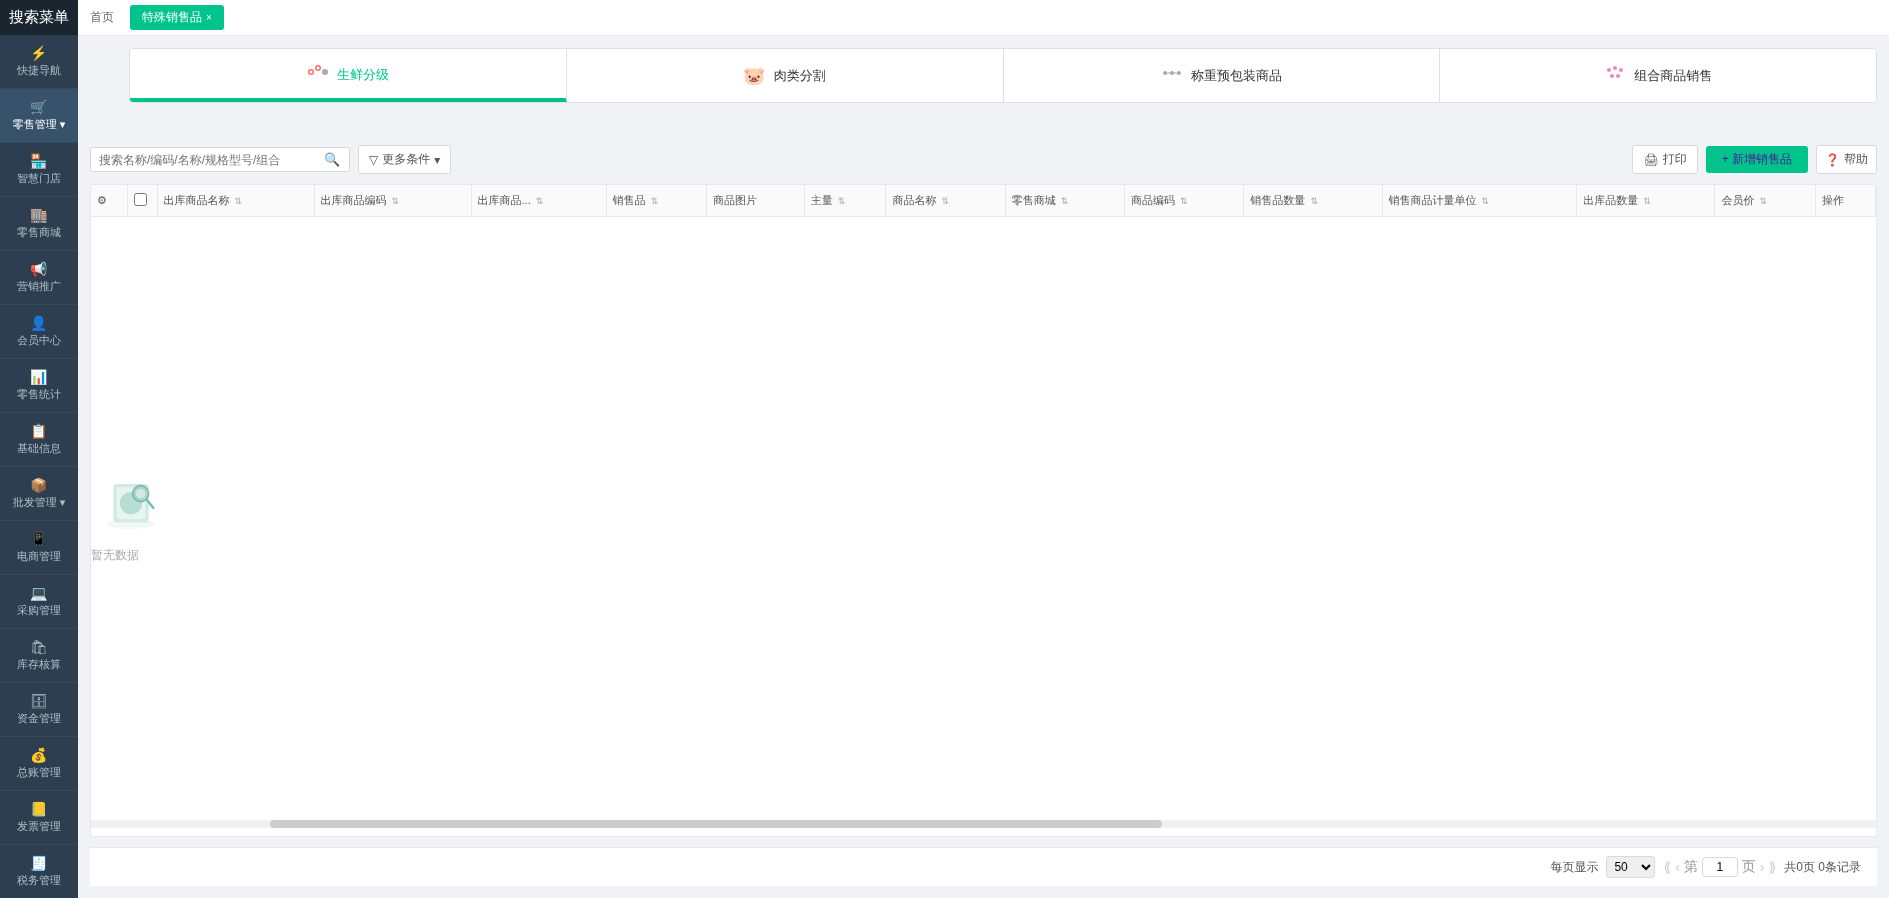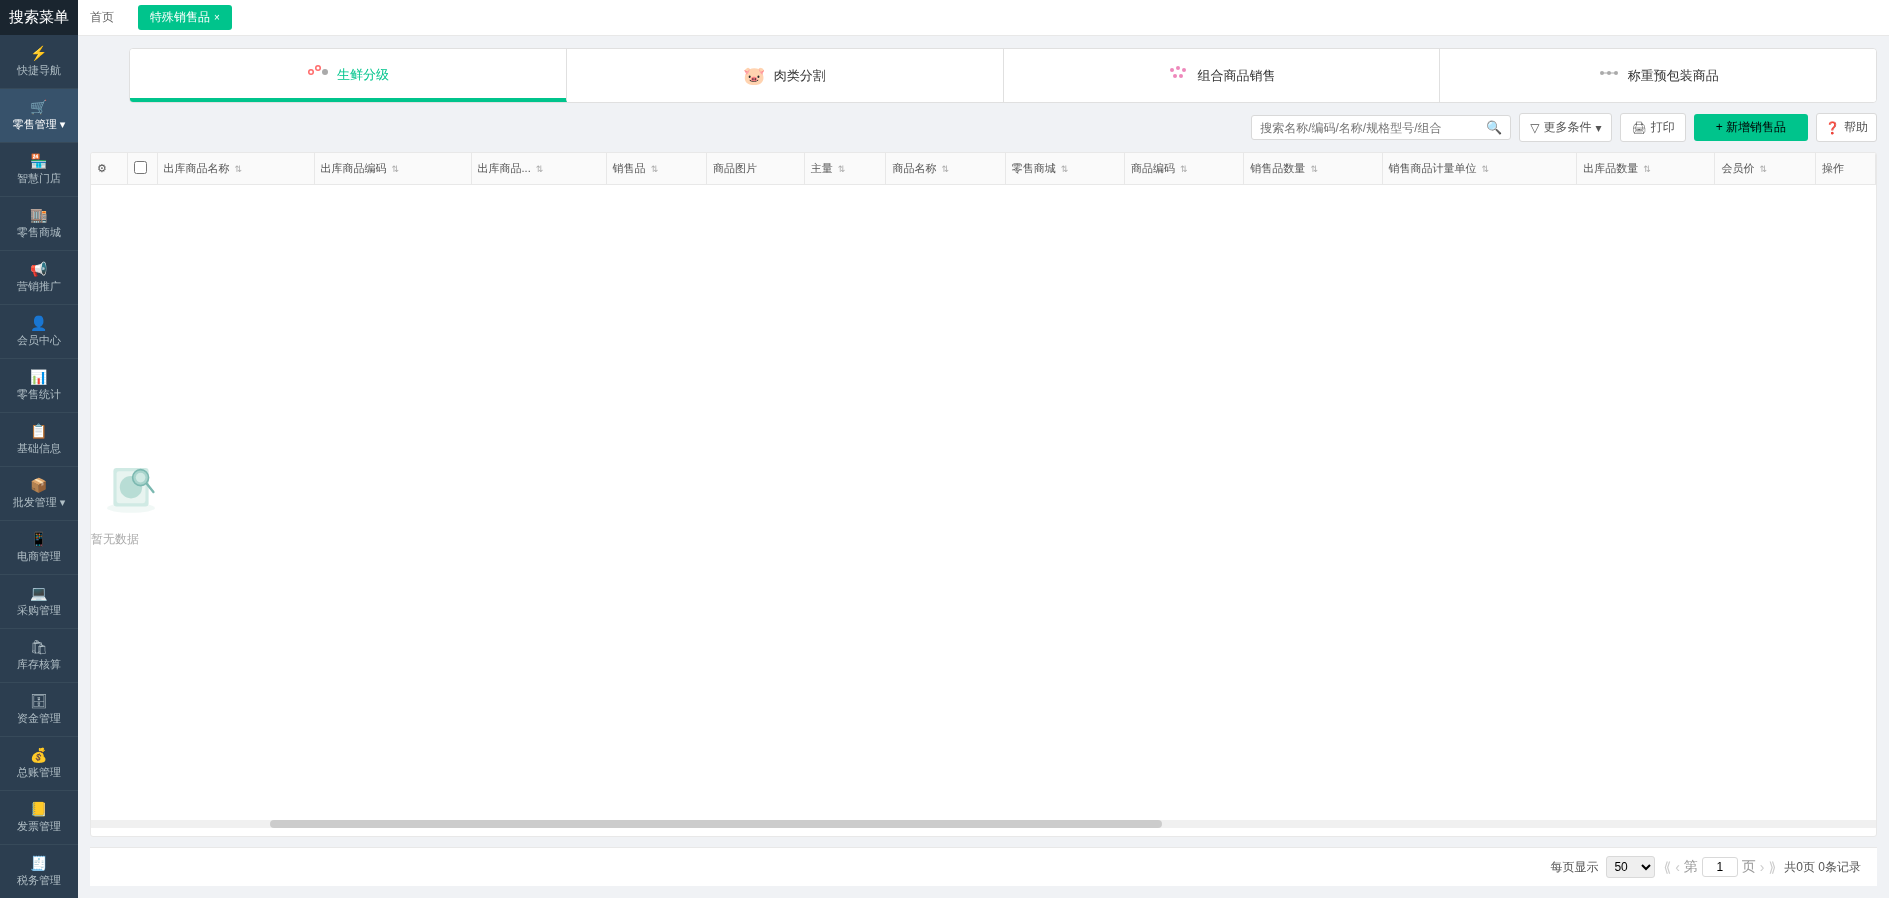--- a/index.html
+++ b/index.html
@@ -53,21 +53,21 @@
     }
 
     
     .topbar {
       background: #fff;
       border-bottom: 1px solid #e8e8e8;
       padding: 0 12px;
       height: 36px;
       display: flex;
       align-items: center;
-      gap: 24px;
+      gap: 16px;
     }
     .topbar-home {
       color: #666;
       font-size: 12px;
       cursor: pointer;
     }
     .topbar-tab {
       background: #00c48c;
       color: #fff;
       padding: 4px 12px;
@@ -119,22 +119,23 @@
       border-bottom: 2px solid #00c48c;
       color: #00c48c;
     }
     .category-tab.active { box-shadow: inset 0 -2px 0 #00c48c; }
     .category-tab .tab-icon { font-size: 18px; }
 
     
     .toolbar {
       display: flex;
       align-items: center;
-      justify-content: flex-end;
+      justify-content: space-between;
       gap: 8px;
+      margin-top: 32px;
     }
     .toolbar-left { display: flex; align-items: center; gap: 8px; }
     .toolbar-right { display: flex; align-items: center; gap: 8px; }
 
     .search-box {
       display: flex;
       align-items: center;
       border: 1px solid #d9d9d9;
       border-radius: 3px;
       padding: 4px 8px;
@@ -175,27 +176,27 @@
       background: #fff;
       cursor: pointer;
       font-size: 12px;
       color: #555;
     }
 
     .add-btn {
       display: flex;
       align-items: center;
       gap: 4px;
-      padding: 5px 22px;
+      padding: 5px 16px;
       border: none;
       border-radius: 3px;
       background: #00c48c;
       cursor: pointer;
       font-size: 12px;
-      color: #000000;
+      color: #4c1d95;
     }
 
     .help-btn {
       display: flex;
       align-items: center;
       gap: 4px;
       padding: 5px 8px;
       border: 1px solid #d9d9d9;
       border-radius: 3px;
       background: #fff;
@@ -409,40 +410,40 @@
         </span>
         <span>生鲜分级</span>
       </div>
       <div class="category-tab">
         <span class="tab-icon">🐷</span>
         <span>肉类分割</span>
       </div>
       <div class="category-tab">
         <span class="tab-icon">
           <svg width="22" height="18" viewBox="0 0 22 18">
+            <circle cx="4" cy="9" r="2" fill="#aaa"></circle>
+            <circle cx="11" cy="9" r="2" fill="#aaa"></circle>
+            <circle cx="18" cy="9" r="2" fill="#aaa"></circle>
+            <line x1="4" y1="9" x2="11" y2="9" stroke="#aaa" stroke-width="1"></line>
+            <line x1="11" y1="9" x2="18" y2="9" stroke="#aaa" stroke-width="1"></line>
+          </svg>
+        </span>
+        <span>称重预包装商品</span>
+      </div>
+      <div class="category-tab">
+        <span class="tab-icon">
+          <svg width="22" height="18" viewBox="0 0 22 18">
             <circle cx="5" cy="6" r="2" fill="#e8b"></circle>
             <circle cx="11" cy="4" r="2" fill="#e8b"></circle>
             <circle cx="17" cy="6" r="2" fill="#e8b"></circle>
             <circle cx="8" cy="12" r="2" fill="#e8b"></circle>
             <circle cx="14" cy="12" r="2" fill="#e8b"></circle>
           </svg>
         </span>
         <span>组合商品销售</span>
-      </div>
-      <div class="category-tab">
-        <span class="tab-icon">
-          <svg width="22" height="18" viewBox="0 0 22 18">
-            <circle cx="4" cy="9" r="2" fill="#aaa"></circle>
-            <circle cx="11" cy="9" r="2" fill="#aaa"></circle>
-            <circle cx="18" cy="9" r="2" fill="#aaa"></circle>
-            <line x1="4" y1="9" x2="11" y2="9" stroke="#aaa" stroke-width="1"></line>
-            <line x1="11" y1="9" x2="18" y2="9" stroke="#aaa" stroke-width="1"></line>
-          </svg>
-        </span>
-        <span>称重预包装商品</span>
       </div>
     </div>
 
     <div class="toolbar">
       <div class="toolbar-left">
         <div class="search-box">
           <input type="text" placeholder="搜索名称/编码/名称/规格型号/组合" style="">
           <span class="search-icon">🔍</span>
         </div>
         <button class="filter-btn">

